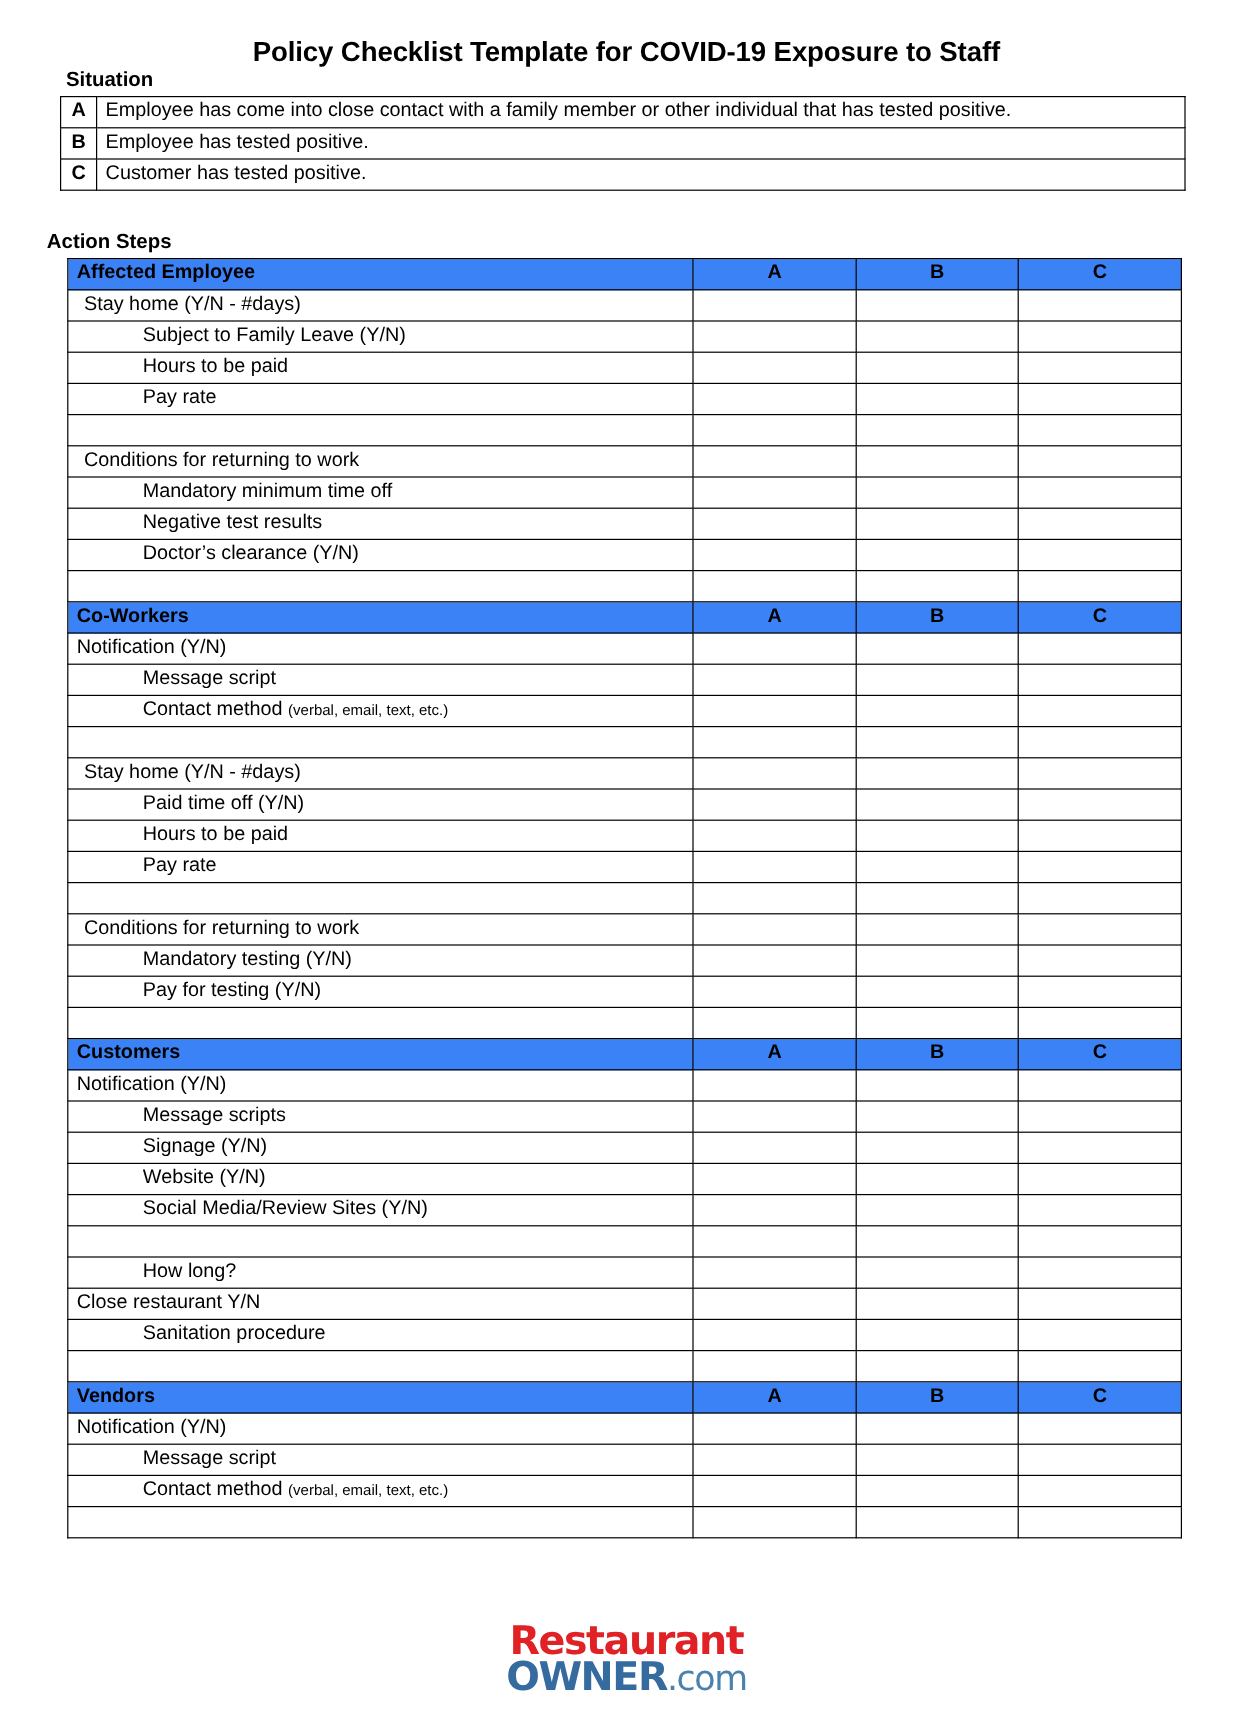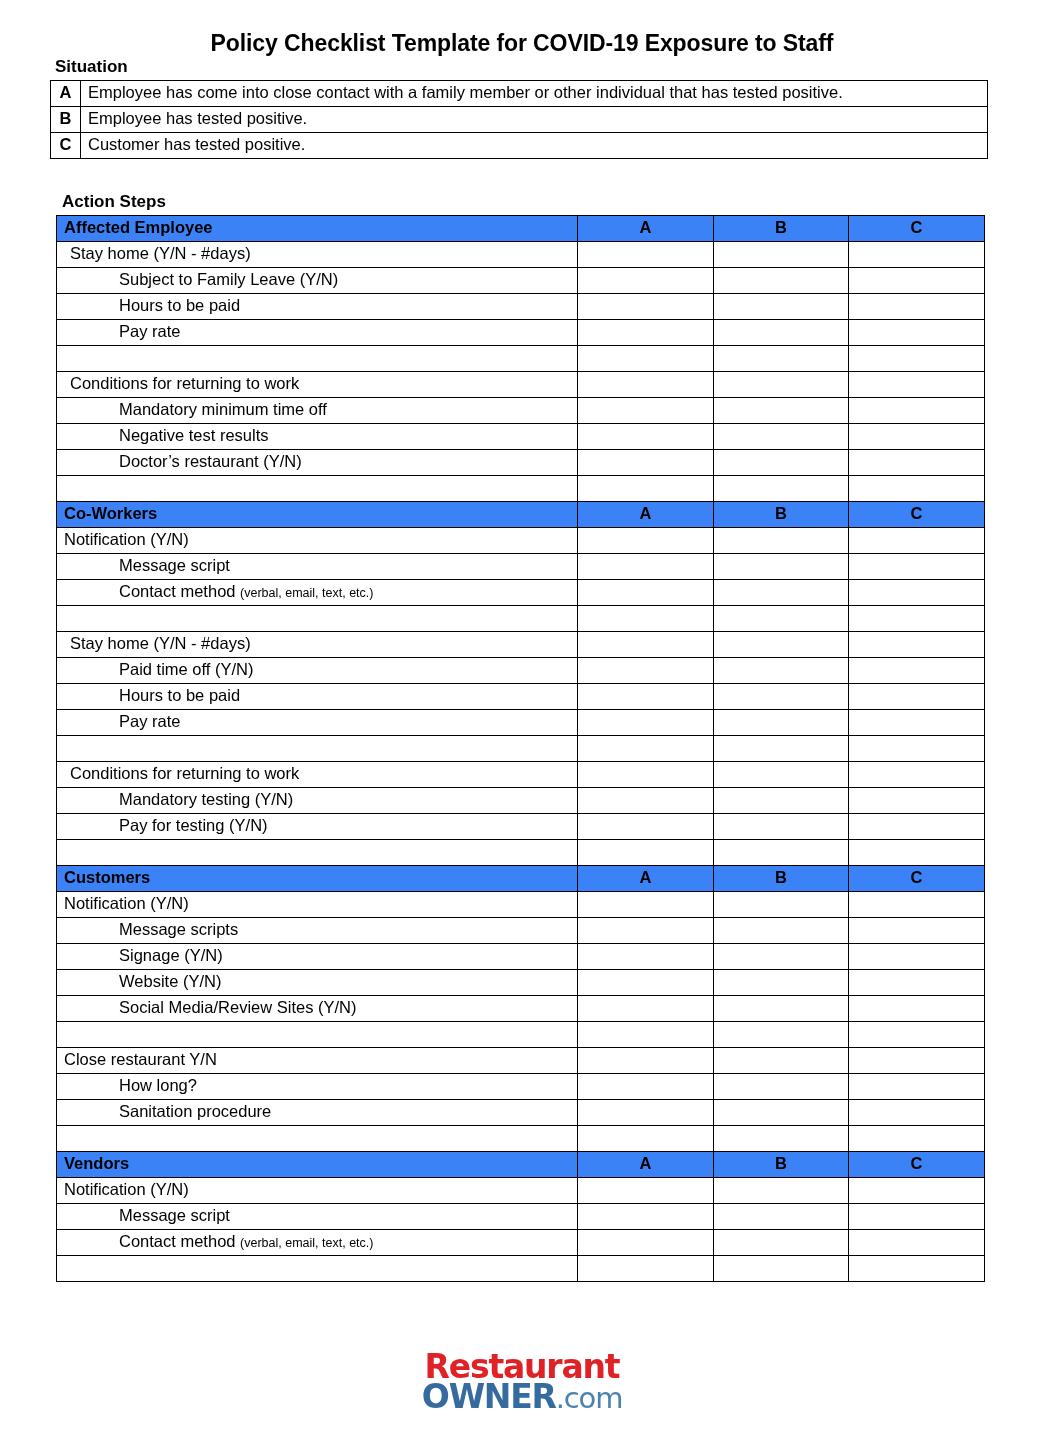--- a/index.html
+++ b/index.html
@@ -36,21 +36,21 @@
   }
 
   
   .section-caption {
     font-size: 17px;
     font-weight: bold;
     margin-left: 55px;
     margin-bottom: 3px;
   }
   .section-caption.action {
-    margin-left: 62px;
+    margin-left: 39px;
     margin-top: 33px;
   }
 
   
   table.situation {
     border-collapse: collapse;
     margin-left: 50px;
     width: 938px;
     table-layout: fixed;
   }
@@ -229,21 +229,21 @@
           <td class="cell"></td>
           <td class="cell"></td>
         </tr>
         <tr class="">
           <td class="label ind2"><span>Negative test results</span></td>
           <td class="cell"></td>
           <td class="cell"></td>
           <td class="cell"></td>
         </tr>
         <tr class="">
-          <td class="label ind2"><span>Doctor’s restaurant (Y/N)</span></td>
+          <td class="label ind2"><span>Doctor’s clearance (Y/N)</span></td>
           <td class="cell"></td>
           <td class="cell"></td>
           <td class="cell"></td>
         </tr>
         <tr class="blank">
           <td class="label ind0"></td>
           <td class="cell"></td>
           <td class="cell"></td>
           <td class="cell"></td>
         </tr>
@@ -367,27 +367,27 @@
           <td class="cell"></td>
           <td class="cell"></td>
         </tr>
         <tr class="blank">
           <td class="label ind0"></td>
           <td class="cell"></td>
           <td class="cell"></td>
           <td class="cell"></td>
         </tr>
         <tr class="">
+          <td class="label ind2"><span>How long?</span></td>
+          <td class="cell"></td>
+          <td class="cell"></td>
+          <td class="cell"></td>
+        </tr>
+        <tr class="">
           <td class="label ind0"><span>Close restaurant Y/N</span></td>
-          <td class="cell"></td>
-          <td class="cell"></td>
-          <td class="cell"></td>
-        </tr>
-        <tr class="">
-          <td class="label ind2"><span>How long?</span></td>
           <td class="cell"></td>
           <td class="cell"></td>
           <td class="cell"></td>
         </tr>
         <tr class="">
           <td class="label ind2"><span>Sanitation procedure</span></td>
           <td class="cell"></td>
           <td class="cell"></td>
           <td class="cell"></td>
         </tr>

